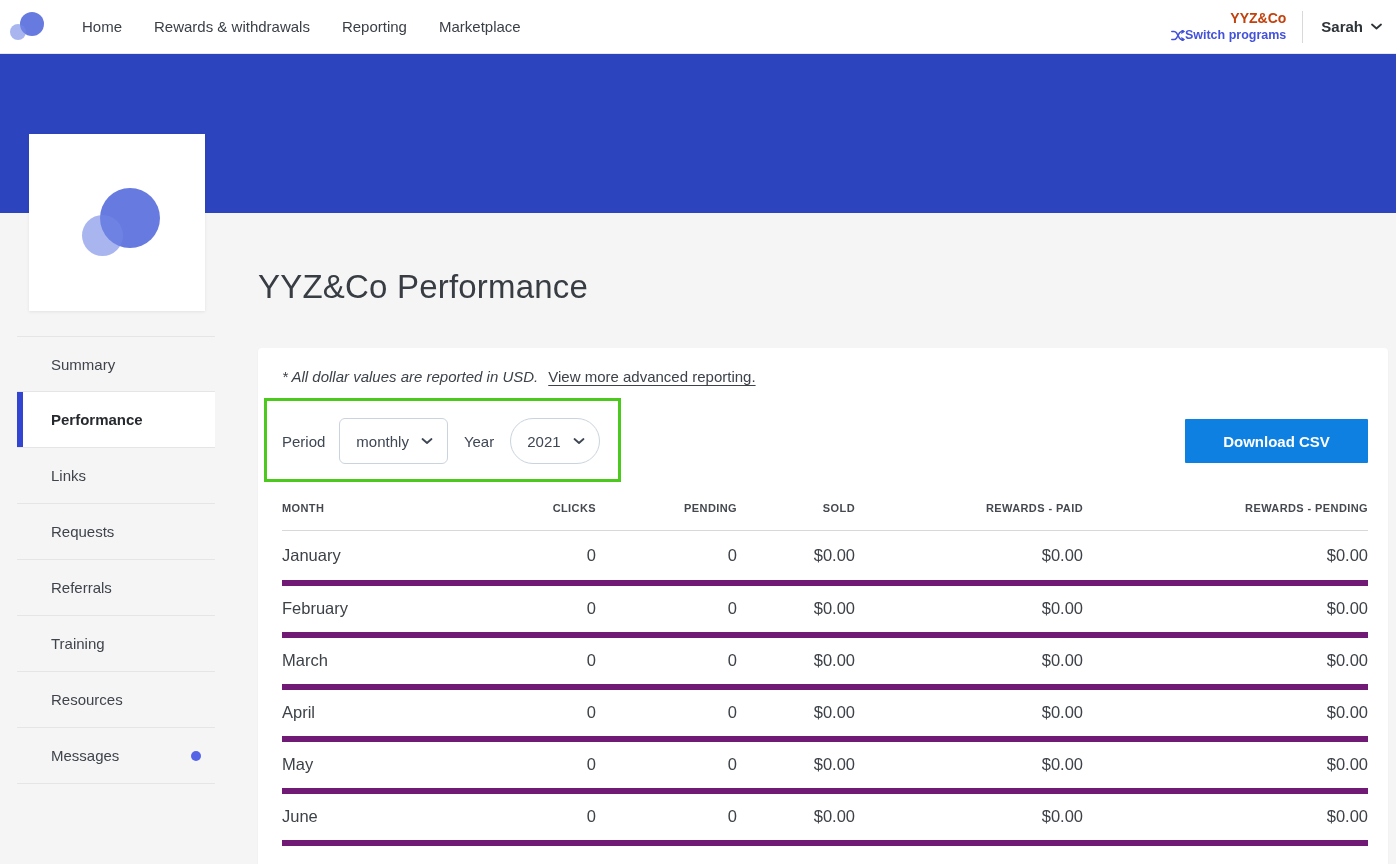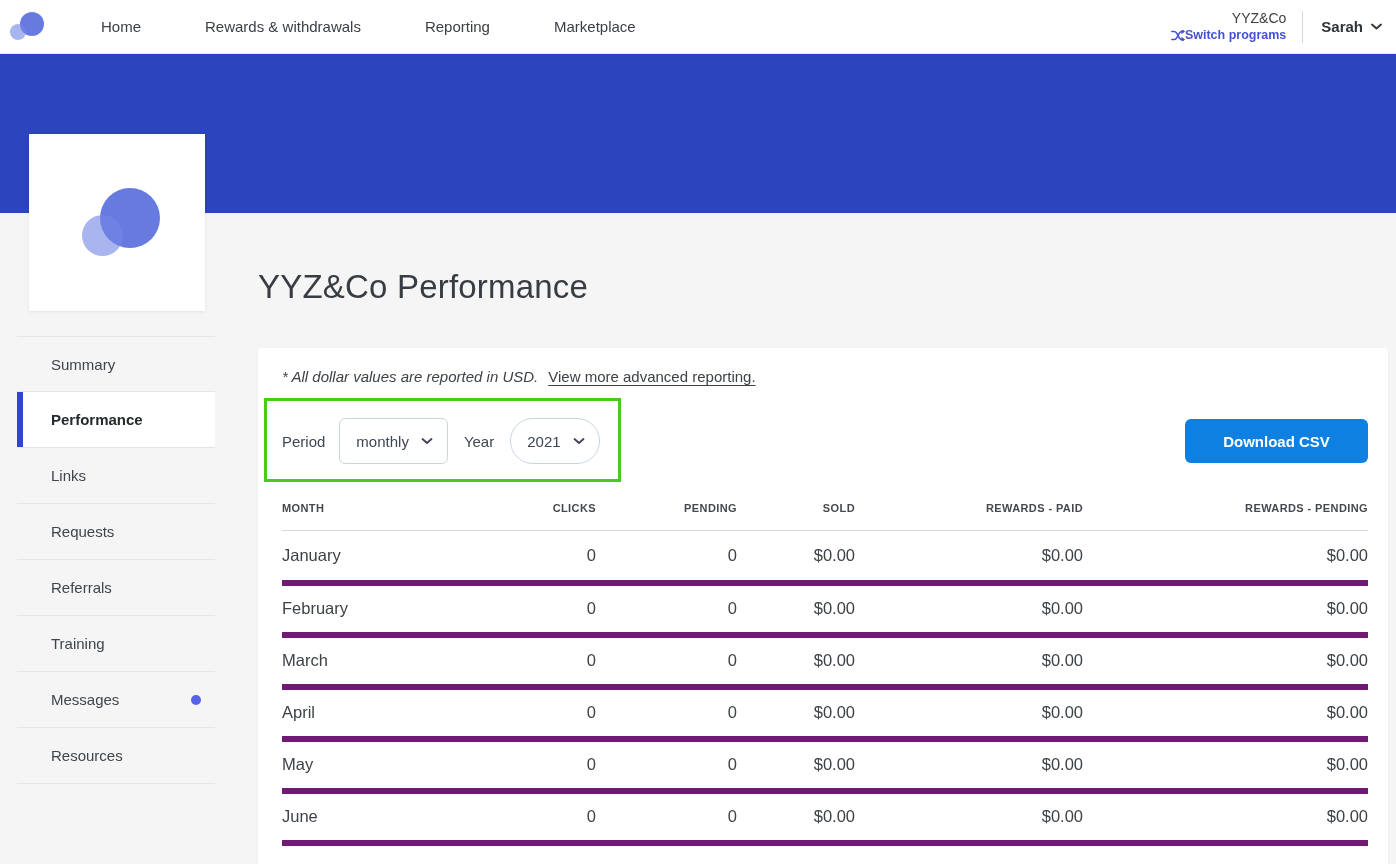--- a/index.html
+++ b/index.html
@@ -11,25 +11,25 @@
 
   
   .topnav {
     position:absolute; top:0; left:0; width:1396px; height:54px;
     background:#ffffff; border-bottom:1px solid #e7e7ea;
     display:flex; align-items:center; z-index:30;
   }
   .nav-logo { position:relative; width:38px; height:36px; margin-left:8px; flex:0 0 auto; }
   .nav-logo .c-big  { position:absolute; left:12px; top:3px;  width:24px; height:24px; border-radius:50%; background:rgba(76,99,219,0.85); }
   .nav-logo .c-small{ position:absolute; left:2px;  top:15px; width:16px; height:16px; border-radius:50%; background:rgba(114,135,229,0.62); }
-  .nav-links { display:flex; align-items:flex-start; gap:64px; margin-left:55px; }
+  .nav-links { display:flex; align-items:flex-start; gap:32px; margin-left:36px; }
   .nav-item { font-size:15px; color:#3a3f46; cursor:pointer; white-space:nowrap; }
   .topnav-right { margin-left:auto; display:flex; align-items:center; padding-right:14px; }
   .program-block { text-align:right; }
-  .program-name { font-size:14px; font-weight:400; color:#404040; line-height:17px; }
+  .program-name { font-size:14px; font-weight:700; color:#c2410c; line-height:17px; }
   .switch-programs { display:flex; align-items:center; justify-content:flex-end; 
     font-size:12.5px; font-weight:700; color:#4452d8; cursor:pointer; line-height:16px; }
   .nav-vdivider { width:1px; height:32px; background:#d9d9dd; margin:0 18px 0 16px; }
   .user-menu { display:flex; align-items:center; gap:8px; font-size:15px; font-weight:700; color:#2e3338; cursor:pointer; }
 
   
   .hero-banner { position:absolute; top:54px; left:0; width:1396px; height:159px; background:#2d44bf; z-index:1; }
 
   
   .logo-card {
@@ -73,21 +73,21 @@
     border:1px solid #cad4de; border-radius:6px; background:#fff;
     font-size:15px; color:#3e4754; cursor:pointer;
   }
   .select svg { flex:0 0 auto; }
   .sel-period { margin-left:14px; }
   .lbl-year { margin-left:16px; }
   .sel-year { margin-left:16px;border-radius:23px; }
   .download-btn {
     margin-left:auto; height:44px; padding:0 24px; min-width:183px;
     background:#0e80e1; color:#ffffff; font-family:inherit; font-size:15px; font-weight:700;
-    border:none; border-radius:6px; cursor:pointer;
+    border:none; border-radius:1px; cursor:pointer;
   }
 
   .annotation-box {
     position:absolute; left:6px; top:50px; width:357px; height:84px;
     border:3px solid #4bc91c; pointer-events:none; z-index:20;
   }
 
   
   table.report { width:100%; border-collapse:collapse; table-layout:fixed; margin-top:24px; }
   table.report col.c1 { width:190px; } table.report col.c2 { width:124px; }
@@ -164,25 +164,25 @@
     <div class="side-item">
       <span>Requests</span>
     </div>
     <div class="side-item">
       <span>Referrals</span>
     </div>
     <div class="side-item">
       <span>Training</span>
     </div>
     <div class="side-item">
+      <span>Resources</span>
+    </div>
+    <div class="side-item">
       <span>Messages</span>
       <span class="side-dot"></span>
-    </div>
-    <div class="side-item">
-      <span>Resources</span>
     </div>
   </aside>
 
 <h1 class="page-title">YYZ&amp;Co Performance</h1>
 
 <section class="card">
   <div class="note-row">
     <span class="note-text">* All dollar values are reported in USD.</span><a class="advanced-link">View more advanced reporting.</a>
   </div>
 

